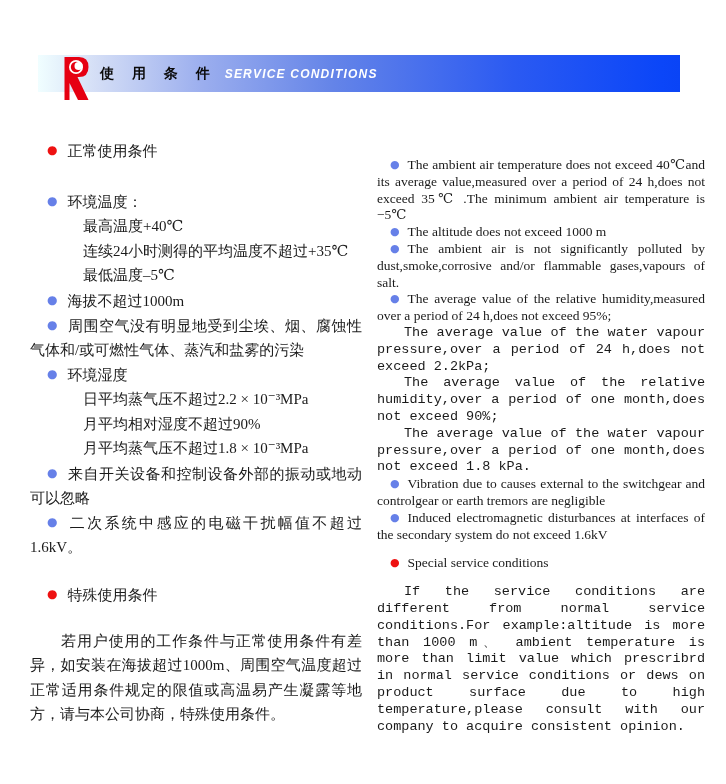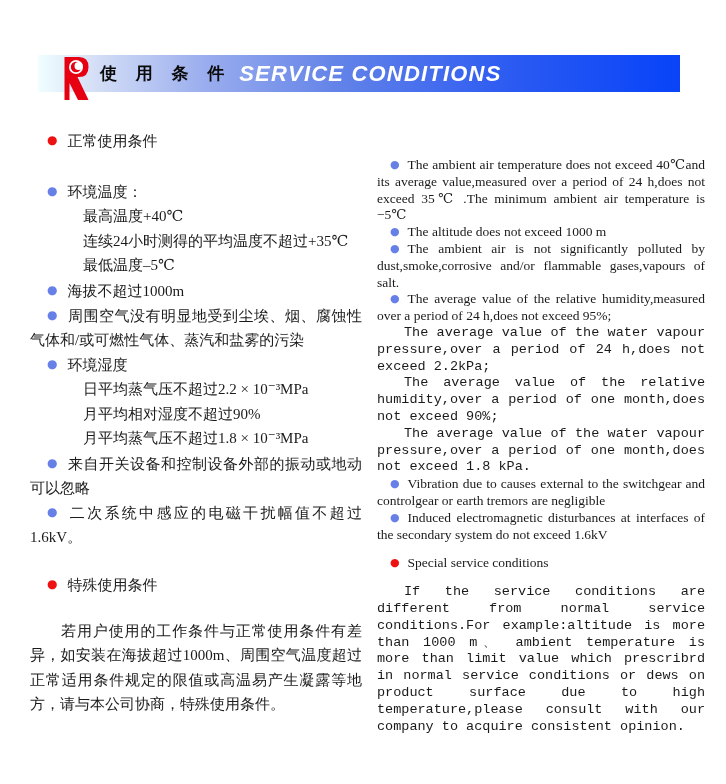--- a/index.html
+++ b/index.html
@@ -11,30 +11,30 @@
   .band {
     position:absolute; left:38px; top:55px; width:642px; height:37px;
     background:linear-gradient(90deg,#f0feff 0%, #d4def6 9%, #9aadee 26%, #6484e8 46%, #2b5af2 74%, #0b46f8 97%, #0a44f6 100%);
     display:flex; align-items:center;
   }
   .logo {
     position:absolute; left:63px; top:56px; width:27px; height:45px; z-index:2;
   }
   .title-zh {
     margin-left:62px; font-family:"Liberation Sans","DejaVu Sans",sans-serif;
-    font-weight:bold; font-size:17px; letter-spacing:7px; color:#0a0a0a; white-space:nowrap;
+    font-weight:bold; font-size:14px; letter-spacing:7px; color:#0a0a0a; white-space:nowrap;
   }
   .title-en {
     margin-left:8px; font-family:"Liberation Sans","DejaVu Sans",sans-serif;
-    font-style:italic; font-weight:bold; font-size:22px; letter-spacing:1.2px;
+    font-style:italic; font-weight:bold; font-size:12px; letter-spacing:1.2px;
     color:#ffffff; white-space:nowrap;
   }
   
   .col { position:absolute; }
-  .col-left  { left:30px;  top:128px; width:332px; font-size:15px;   line-height:24.5px; text-align:justify; }
+  .col-left  { left:30px;  top:138px; width:332px; font-size:15px;   line-height:24.5px; text-align:justify; }
   .col-right { left:377px; top:126px; width:328px; font-size:13.5px; line-height:16.8px; text-align:justify; }
   .ln { margin:0; padding:0; }
   .col-left  .b1   { text-indent:17px; }
   .col-left  .sub  { padding-left:53px; }
   .col-left  .para { text-indent:31px; }
   .col-right .b1   { text-indent:13px; }
   .col-right .para { text-indent:27px;font-family:Liberation Mono, monospace; }
   .bullet { font-family:"DejaVu Sans",sans-serif; display:inline-block; text-indent:0; }
   .col-left  .bullet { font-size:12px; margin-right:10px; vertical-align:1.5px; }
   .col-right .bullet { font-size:11px; margin-right:8px;  vertical-align:1px; }

